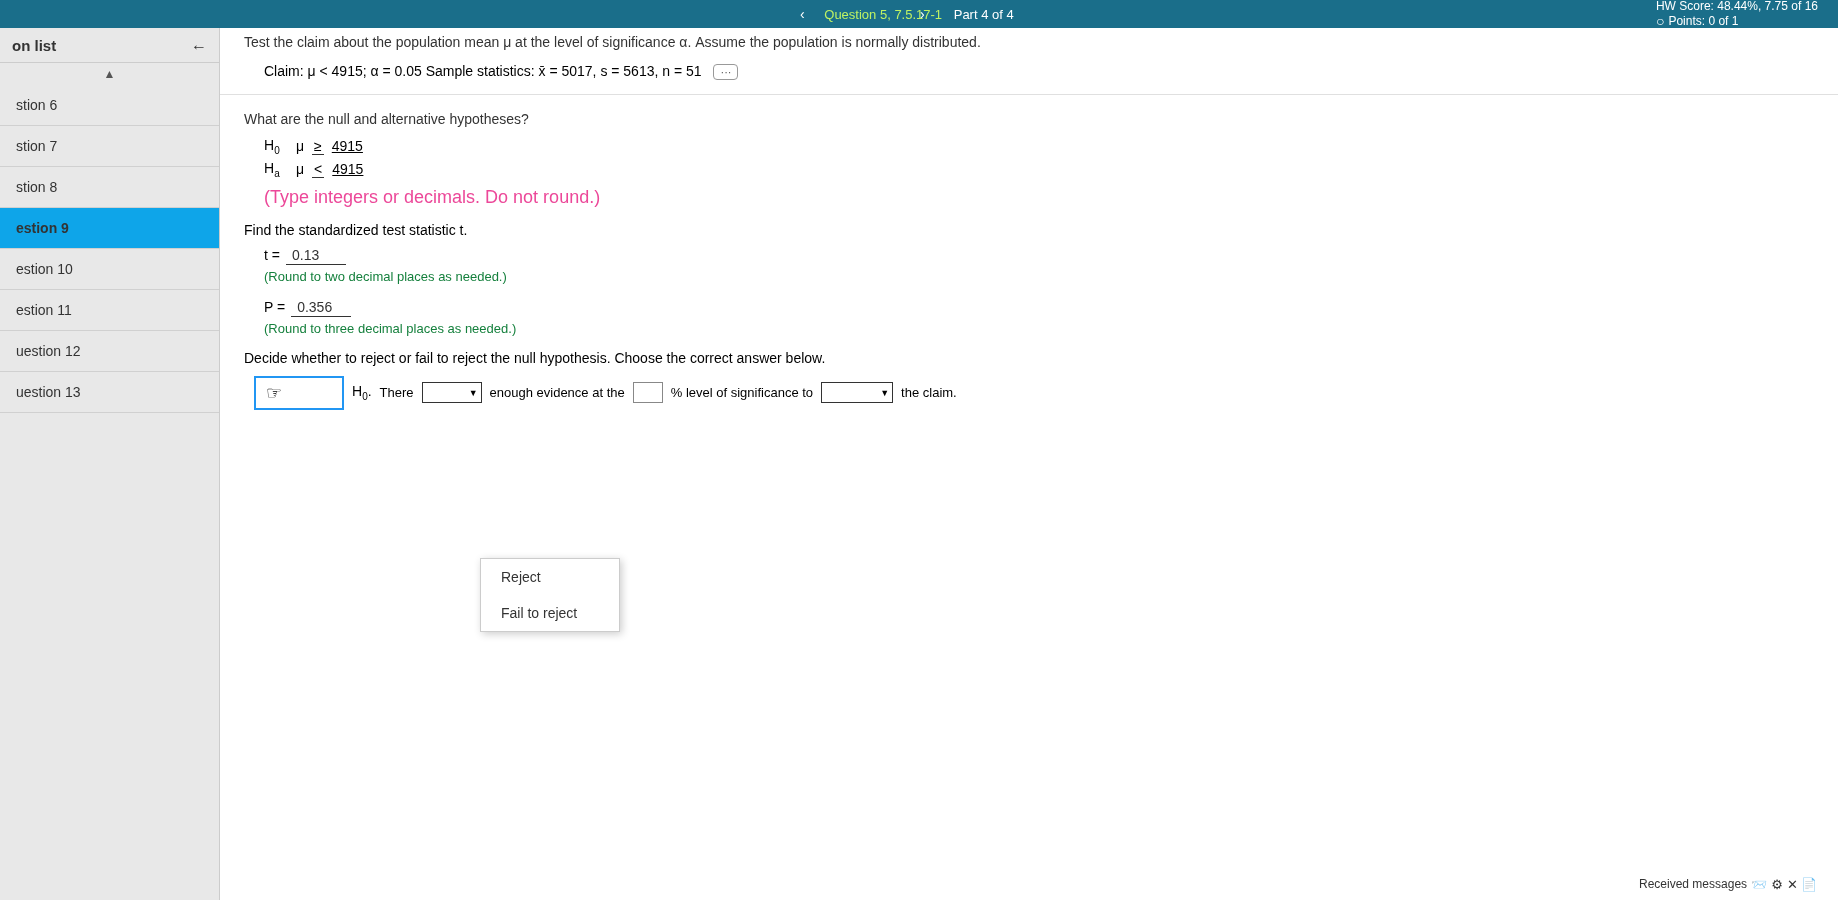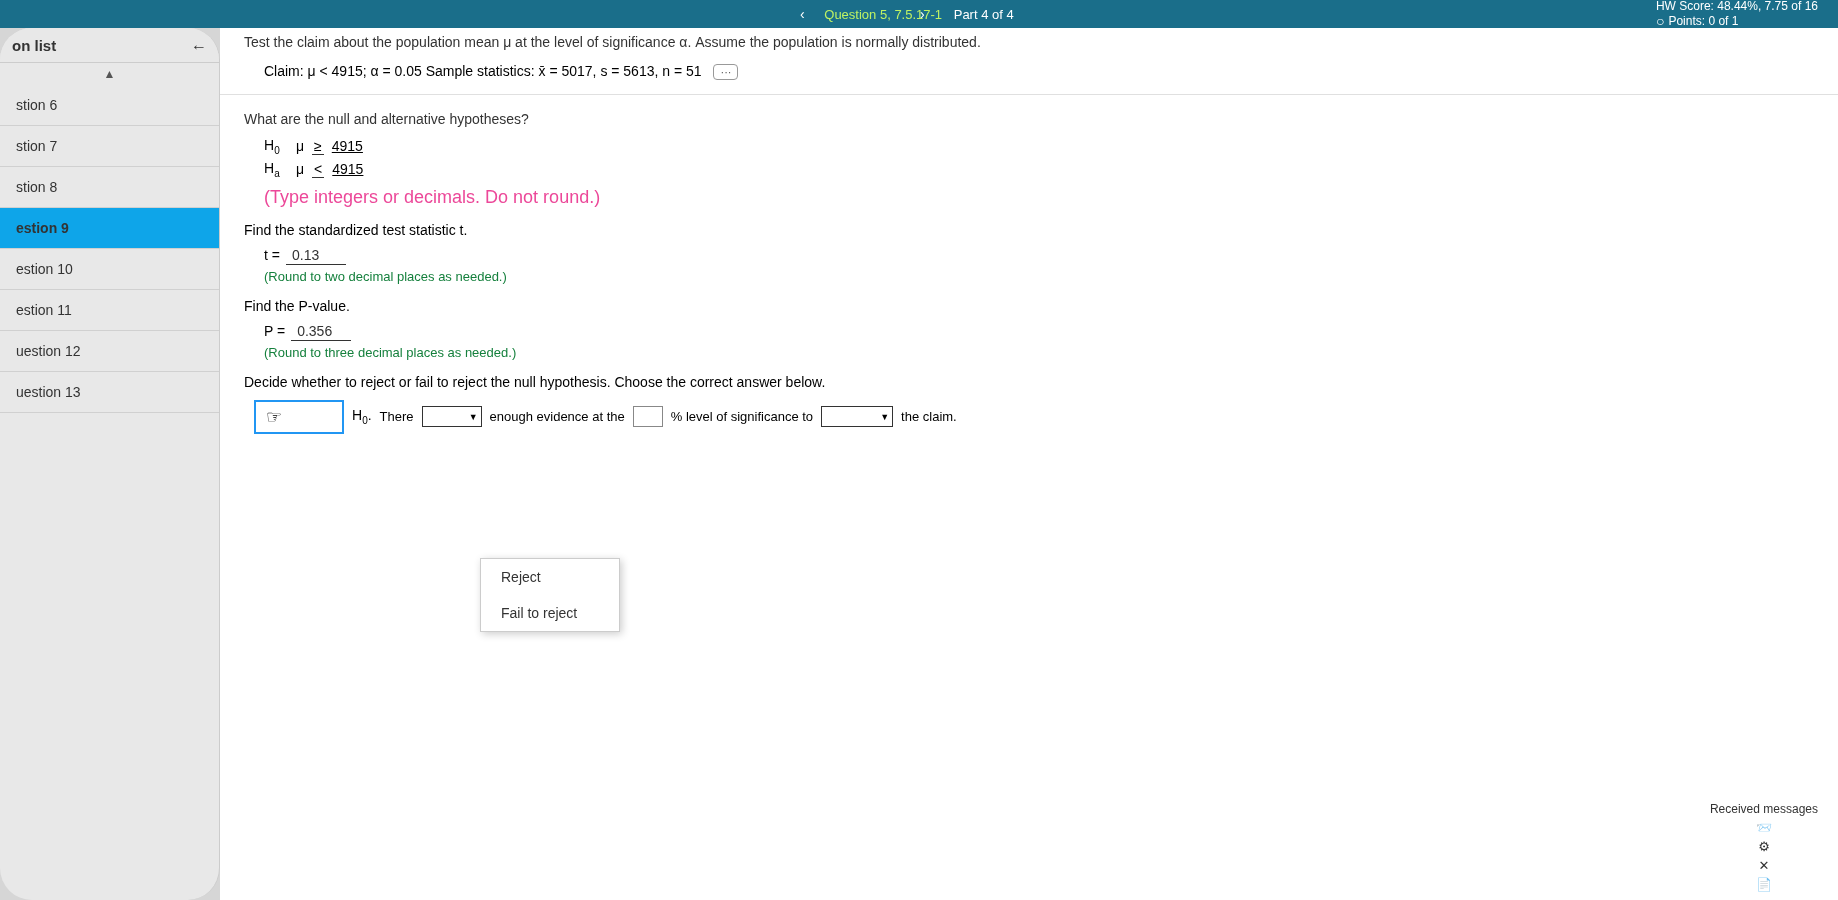--- a/index.html
+++ b/index.html
@@ -57,21 +57,20 @@
       height: calc(900px - 28px);
     }
 
     
     .sidebar {
       width: 220px;
       background: #e8e8e8;
       border-right: 1px solid #ccc;
       overflow-y: auto;
       flex-shrink: 0;
-      border-radius: 32px;
     }
     .sidebar-header {
       display: flex;
       align-items: center;
       padding: 8px 12px;
       font-size: 15px;
       font-weight: bold;
       color: #333;
       border-bottom: 1px solid #ccc;
       background: #e8e8e8;
@@ -305,25 +304,24 @@
       cursor: pointer;
       color: #333;
     }
 
     
     .received-messages {
       position: absolute;
       bottom: 8px;
       right: 20px;
       display: flex;
-      align-items: center;
+      align-items: flex-start;
       gap: 4px;
       font-size: 12px;
       color: #333;
-      flex-direction: column;
     }
 
     .msg-icon {
       font-size: 13px;
       cursor: pointer;
     }
 
     
     .sidebar-scroll-arrow {
       display: flex;
@@ -423,21 +421,20 @@
 
       <p class="note-text">(Type integers or decimals. Do not round.)</p>
 
       <p class="find-label">Find the standardized test statistic t.</p>
       <div class="value-display">
         <span class="value-label">t =</span>
         <span class="value-box">0.13</span>
       </div>
       <p class="round-note">(Round to two decimal places as needed.)</p>
 
-      <p class="find-label">Find the P-value.</p>
       <div class="value-display">
         <span class="value-label">P =</span>
         <span class="value-box">0.356</span>
       </div>
       <p class="round-note">(Round to three decimal places as needed.)</p>
 
       <p class="decide-label">Decide whether to reject or fail to reject the null hypothesis. Choose the correct answer below.</p>
 
       <div class="decision-row">
 

